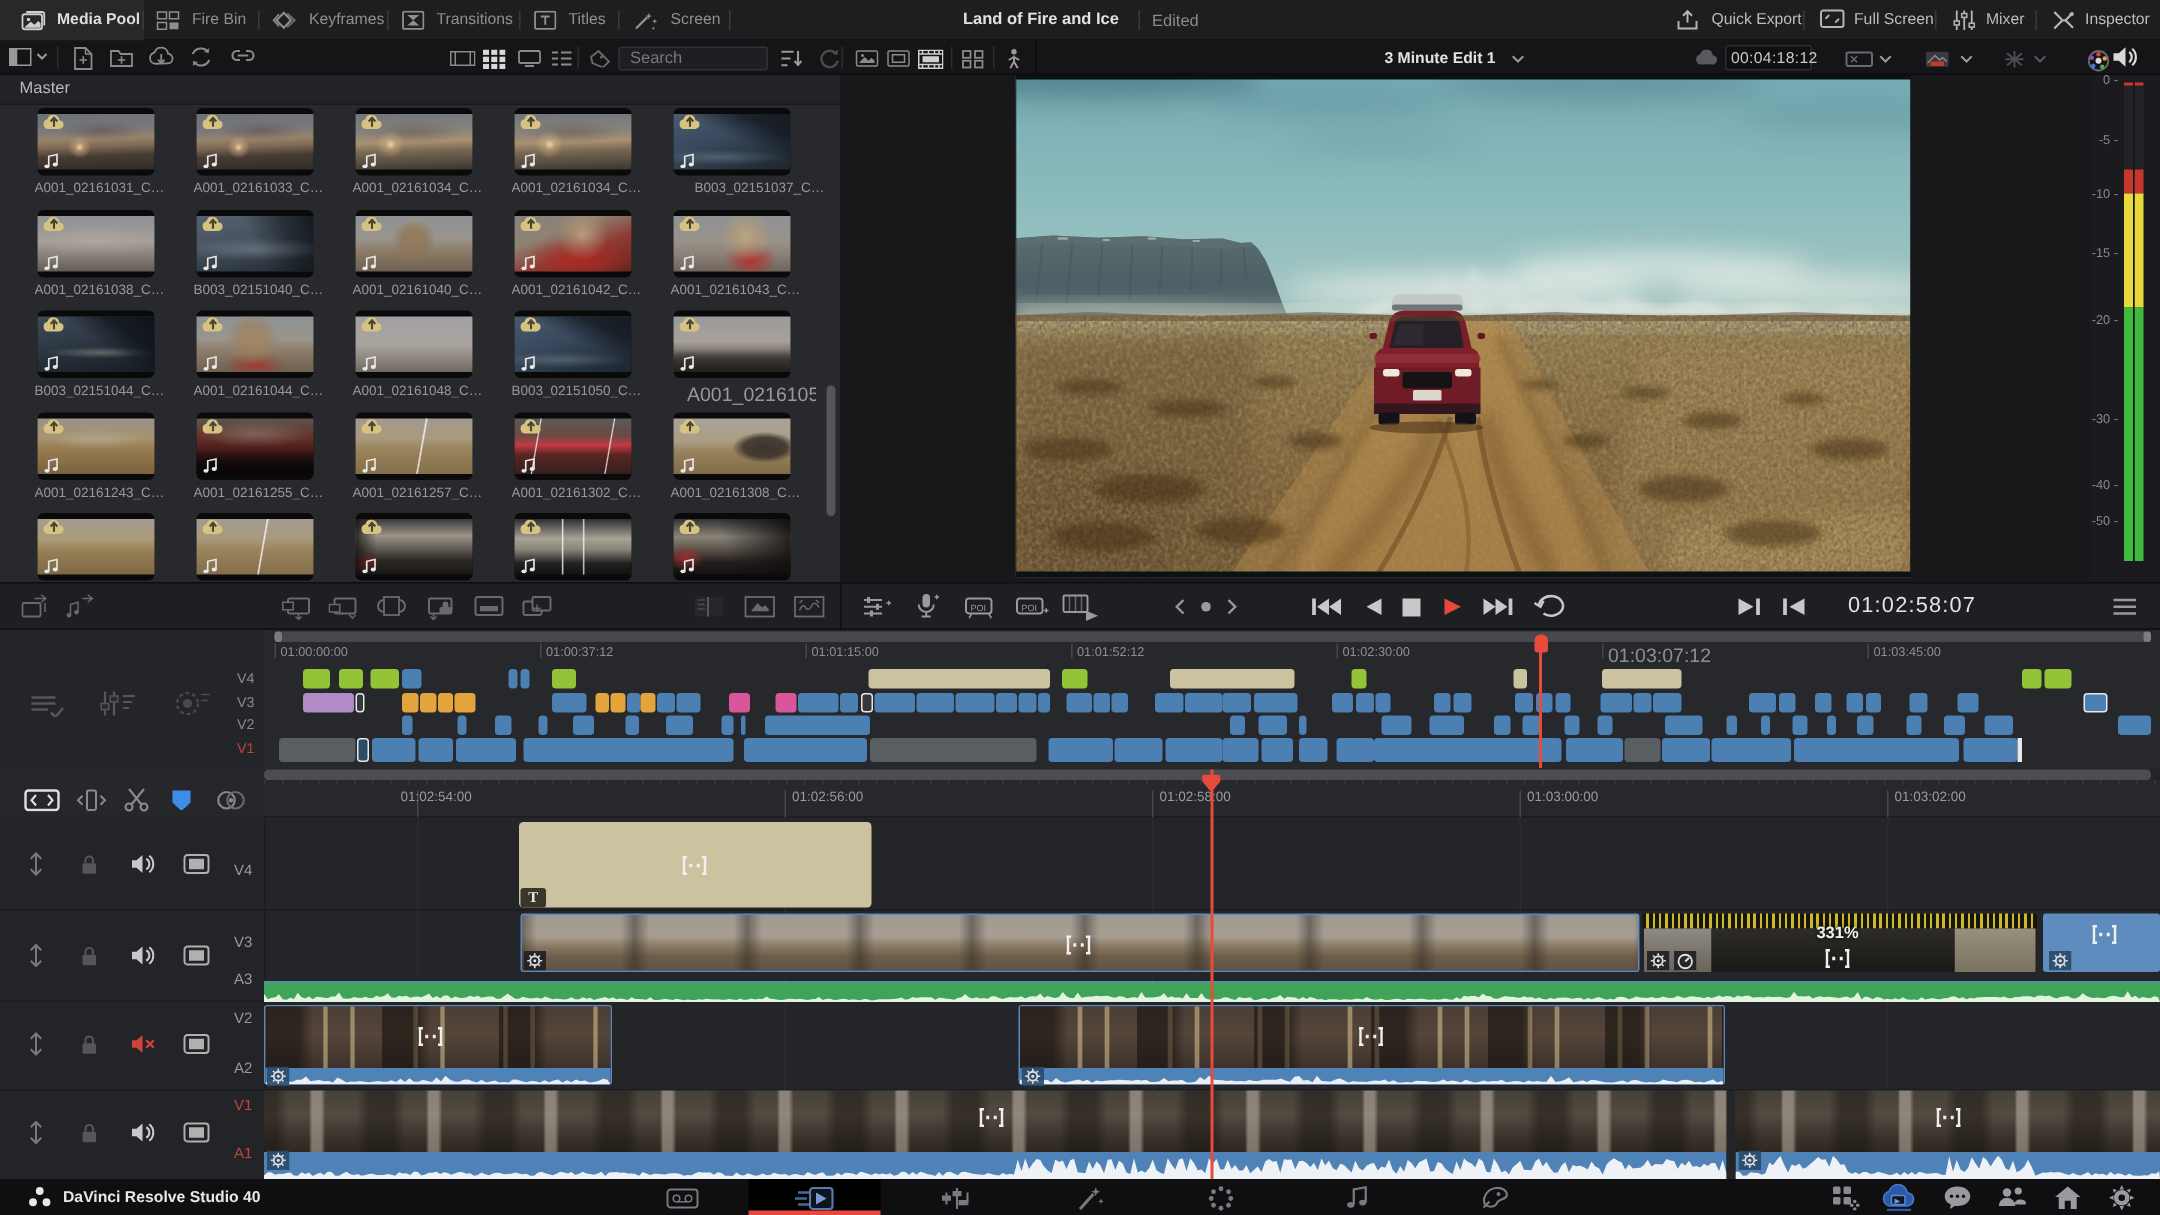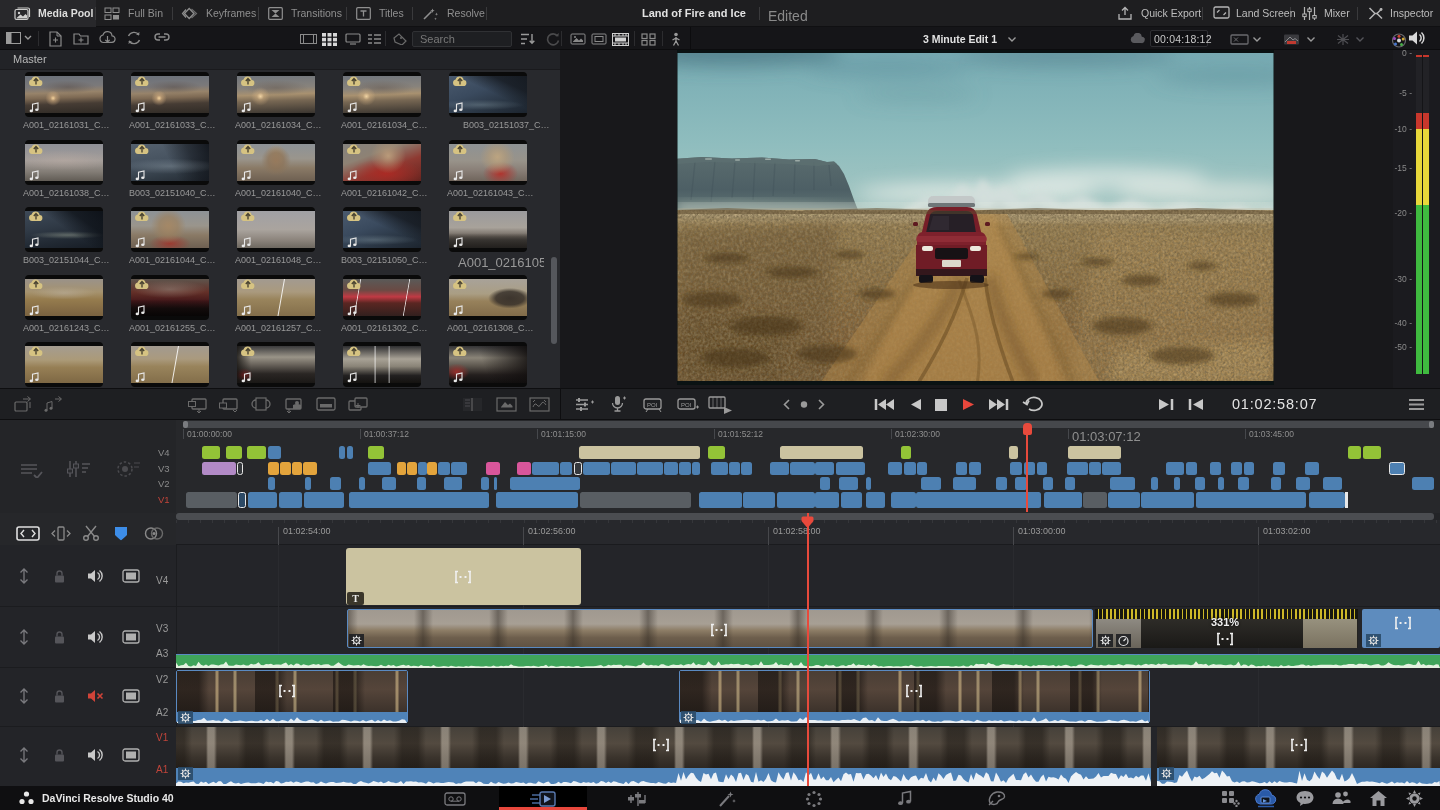--- a/index.html
+++ b/index.html
@@ -26,21 +26,21 @@
     </div>
     <div class="abs" style="left:38px;top:7px;font-size:10.5px;color:#dededd;font-weight:bold">Media Pool</div>
     <div class="abs" style="left:104px;top:7px;width:18px;height:14px;">
       <svg width="16" height="14" viewBox="0 0 16 14">
         <rect x="1" y="1" width="6" height="4.5" fill="none" stroke="#8f8f8f"></rect>
         <rect x="9" y="1" width="6" height="4.5" fill="none" stroke="#8f8f8f"></rect>
         <rect x="1" y="8" width="6" height="4.5" fill="none" stroke="#8f8f8f"></rect>
         <rect x="9" y="8" width="6" height="4.5" fill="#8f8f8f"></rect>
       </svg>
     </div>
-    <div class="abs" style="left:128px;top:7px;font-size:10.5px;color:#8f8f8f;font-weight:normal">Full Bin</div>
+    <div class="abs" style="left:128px;top:7px;font-size:10.5px;color:#8f8f8f;font-weight:normal">Fire Bin</div>
     <div class="abs" style="left:181px;top:7px;width:18px;height:14px;">
       <svg width="17" height="13" viewBox="0 0 17 13">
         <path d="M8.2 1.5 L13 6.5 L8.2 11.5 L3.4 6.5 Z" fill="none" stroke="#8f8f8f" stroke-width="1.3"></path>
         <path d="M5 2.5 L1.5 6.5 L5 10.5" fill="none" stroke="#8f8f8f" stroke-width="1.2"></path>
         <path d="M10.5 2 L15.5 6.5 L10.5 11" fill="none" stroke="#8f8f8f" stroke-width="1.2" opacity="0.7"></path>
       </svg>
     </div>
     <div class="abs" style="left:206px;top:7px;font-size:10.5px;color:#8f8f8f;font-weight:normal">Keyframes</div>
     <div class="abs" style="left:268px;top:7px;width:18px;height:14px;">
       <svg width="15" height="13" viewBox="0 0 15 13">
@@ -57,41 +57,41 @@
     </div>
     <div class="abs" style="left:379px;top:7px;font-size:10.5px;color:#8f8f8f;font-weight:normal">Titles</div>
     <div class="abs" style="left:422px;top:7px;width:18px;height:14px;">
       <svg width="17" height="14" viewBox="0 0 17 14">
         <path d="M2 12 L9.5 4.5" stroke="#8f8f8f" stroke-width="1.6"></path>
         <path d="M10.5 1.5 l0.6 1.6 1.6 0.6 -1.6 0.6 -0.6 1.6 -0.6 -1.6 -1.6 -0.6 1.6 -0.6 Z" fill="#8f8f8f"></path>
         <path d="M14.5 5.5 l0.45 1.2 1.2 0.45 -1.2 0.45 -0.45 1.2 -0.45 -1.2 -1.2 -0.45 1.2 -0.45 Z" fill="#8f8f8f"></path>
         <path d="M13.5 10.5 l0.35 0.95 0.95 0.35 -0.95 0.35 -0.35 0.95 -0.35 -0.95 -0.95 -0.35 0.95 -0.35 Z" fill="#8f8f8f"></path>
       </svg>
     </div>
-    <div class="abs" style="left:447px;top:7px;font-size:10.5px;color:#8f8f8f;font-weight:normal">Resolve</div>
+    <div class="abs" style="left:447px;top:7px;font-size:10.5px;color:#8f8f8f;font-weight:normal">Screen</div>
     <div class="abs" style="left:642px;top:7px;font-size:11px;color:#e2e2e2;font-weight:bold">Land of Fire and Ice</div>
     <div class="abs" style="left:759px;top:7px;width:1px;height:13px;background:#3a3a3c"></div>
-    <div class="abs" style="left:768px;top:8px;font-size:14px;color:#8a8a8a">Edited</div>
+    <div class="abs" style="left:768px;top:8px;font-size:11px;color:#8a8a8a">Edited</div>
     <div class="abs" style="left:1202px;top:7px;width:1px;height:13px;background:#3a3a3c"></div>
     <div class="abs" style="left:1290px;top:7px;width:1px;height:13px;background:#3a3a3c"></div>
     <div class="abs" style="left:1357px;top:7px;width:1px;height:13px;background:#3a3a3c"></div>
     <div class="abs" style="left:1117px;top:6px;width:17px;height:15px;">
       <svg width="16" height="15" viewBox="0 0 16 15">
         <path d="M2 8 L2 13 L14 13 L14 8" fill="none" stroke="#b5b5b5" stroke-width="1.3"></path>
         <path d="M8 2 L8 9 M5 4.5 L8 1.5 L11 4.5" fill="none" stroke="#b5b5b5" stroke-width="1.3"></path>
       </svg>
     </div>
     <div class="abs" style="left:1141px;top:7px;font-size:10.5px;color:#bdbdbd">Quick Export</div>
     <div class="abs" style="left:1213px;top:6px;width:17px;height:15px;">
       <svg width="17" height="13" viewBox="0 0 17 13">
         <rect x="1" y="1" width="15" height="11" rx="1.5" fill="none" stroke="#b5b5b5" stroke-width="1.3"></rect>
         <path d="M4 6.5 L6.5 4 M13 6.5 L10.5 9" stroke="#b5b5b5" stroke-width="1.2"></path>
       </svg>
     </div>
-    <div class="abs" style="left:1236px;top:7px;font-size:10.5px;color:#bdbdbd">Land Screen</div>
+    <div class="abs" style="left:1236px;top:7px;font-size:10.5px;color:#bdbdbd">Full Screen</div>
     <div class="abs" style="left:1302px;top:6px;width:17px;height:15px;">
       <svg width="15" height="15" viewBox="0 0 15 15">
         <path d="M2.5 1 L2.5 14 M7.5 1 L7.5 14 M12.5 1 L12.5 14" stroke="#b5b5b5" stroke-width="1.2"></path>
         <rect x="0.8" y="8" width="3.4" height="2.6" fill="#1e1e20" stroke="#b5b5b5"></rect>
         <rect x="5.8" y="3" width="3.4" height="2.6" fill="#1e1e20" stroke="#b5b5b5"></rect>
         <rect x="10.8" y="9.5" width="3.4" height="2.6" fill="#1e1e20" stroke="#b5b5b5"></rect>
       </svg>
     </div>
     <div class="abs" style="left:1324px;top:7px;font-size:10.5px;color:#bdbdbd">Mixer</div>
     <div class="abs" style="left:1368px;top:6px;width:17px;height:15px;">
@@ -1229,21 +1229,21 @@
       </svg>
     </div>
     <div class="abs" style="left:143px;top:526px">
       <svg width="22" height="15" viewBox="0 0 22 15">
         <circle cx="8" cy="7.5" r="5.5" fill="none" stroke="#8a8a8a" stroke-width="1.4"></circle>
         <circle cx="14" cy="7.5" r="5.5" fill="none" stroke="#6a6a6a" stroke-width="1.4"></circle>
         <circle cx="11" cy="7.5" r="1.5" fill="#8a8a8a"></circle>
       </svg>
     </div>
     <div class="abs" style="left:278px;top:527px;width:1px;height:18px;background:#47484c"></div>
-    <div class="abs" style="left:283px;top:526px;font-size:9px;color:#9b9b9b">01:02:54:00</div>
+    <div class="abs" style="left:267px;top:526px;font-size:9px;color:#9b9b9b">01:02:54:00</div>
     <div class="abs" style="left:523px;top:527px;width:1px;height:18px;background:#47484c"></div>
     <div class="abs" style="left:528px;top:526px;font-size:9px;color:#9b9b9b">01:02:56:00</div>
     <div class="abs" style="left:768px;top:527px;width:1px;height:18px;background:#47484c"></div>
     <div class="abs" style="left:773px;top:526px;font-size:9px;color:#9b9b9b">01:02:58:00</div>
     <div class="abs" style="left:1013px;top:527px;width:1px;height:18px;background:#47484c"></div>
     <div class="abs" style="left:1018px;top:526px;font-size:9px;color:#9b9b9b">01:03:00:00</div>
     <div class="abs" style="left:1258px;top:527px;width:1px;height:18px;background:#47484c"></div>
     <div class="abs" style="left:1263px;top:526px;font-size:9px;color:#9b9b9b">01:03:02:00</div>
     <div class="abs" style="left:176px;top:520px;width:1px;height:3px;background:#35363a"></div>
     <div class="abs" style="left:188px;top:520px;width:1px;height:3px;background:#35363a"></div>

